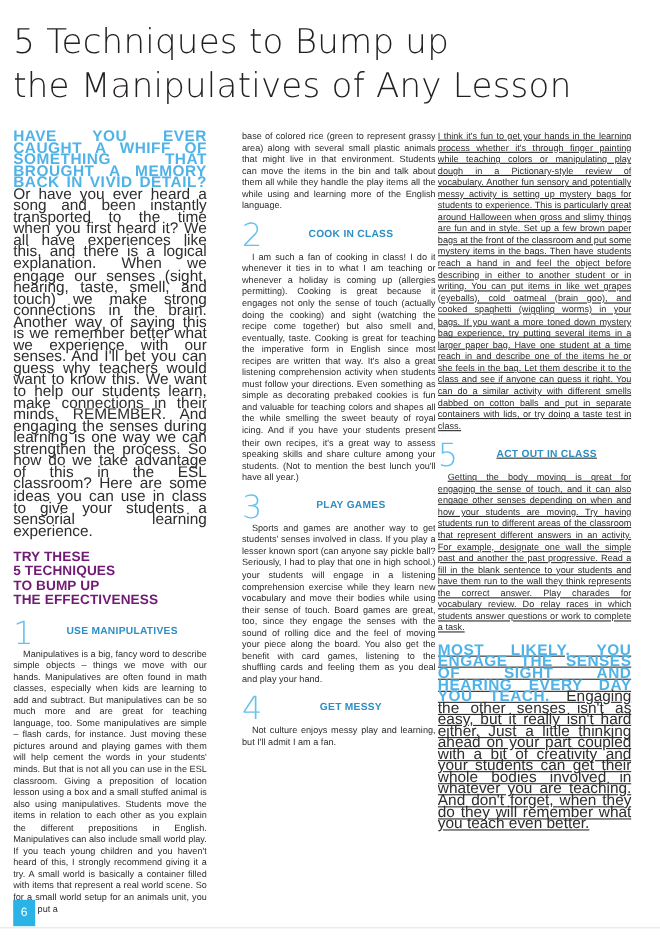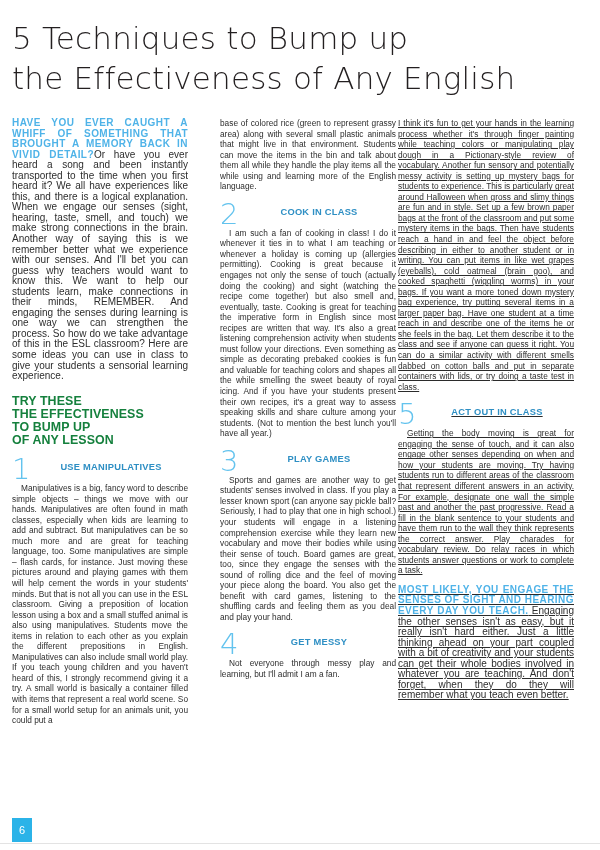--- a/index.html
+++ b/index.html
@@ -63,41 +63,41 @@
     font-size: 8.3px;
     line-height: 10.55px;
     text-align: justify;
     text-justify: inter-word;
     color: #2d2d2d;
     hyphens: auto;
     -webkit-hyphens: auto;
   }
   .lead-para {
     margin: 0;
-    font-size: 10px;
+    font-size: 14px;
     line-height: 10.55px;
     text-align: justify;
     color: #2d2d2d;
   }
   .lead-para .kicker-inline {
     font-weight: bold;
     letter-spacing: 0.45px;
     color: #4fb3e8;
     text-transform: uppercase;
   }
 
   
   .pull-green {
     margin: 13px 0 0 0;
     font-family: "Liberation Sans", sans-serif;
     font-weight: bold;
     font-size: 12.4px;
     line-height: 13.1px;
     letter-spacing: 0.1px;
-    color: #15803d;
+    color: #701a75;
     text-transform: uppercase;
   }
   .pull-green span { display: block; white-space: nowrap; }
 
   
   .tip {
     position: relative;
     margin: 14px 0 0 0;
     min-height: 22px;
   }
@@ -155,34 +155,34 @@
     background: #e3e3e3;
   }
 </style>
 </head>
 <body>
 
 <div class="page">
 
   <div class="article-title">
     <span class="tline">5 Techniques to Bump up</span>
-    <span class="tline">the Effectiveness of Any English</span>
+    <span class="tline">the Manipulatives of Any Lesson</span>
   </div>
 
   <div class="columns">
 
     <div class="col col-1">
 
       <p class="lead-para"><span class="kicker-inline">Have you ever caught a whiff of something that brought a memory back in vivid detail?</span><span>Or have you ever heard a song and been instantly transported to the time when you first heard it? We all have experiences like this, and there is a logical explanation. When we engage our senses (sight, hearing, taste, smell, and touch) we make strong connections in the brain. Another way of saying this is we remember better what we experience with our senses. And I'll bet you can guess why teachers would want to know this. We want to help our students learn, make connections in their minds, REMEMBER. And engaging the senses during learning is one way we can strengthen the process. So how do we take advantage of this in the ESL classroom? Here are some ideas you can use in class to give your students a sensorial learning experience.</span></p>
 
       <div class="pull-green">
         <span>TRY THESE</span>
+        <span>5 TECHNIQUES</span>
+        <span>TO BUMP UP</span>
         <span>THE EFFECTIVENESS</span>
-        <span>TO BUMP UP</span>
-        <span>OF ANY LESSON</span>
       </div>
 
       <div class="tip">
         <div class="num">1</div>
         <div class="tip-title">Use Manipulatives</div>
       </div>
       <p class="body tip-body">Manipulatives is a big, fancy word to describe simple objects – things we move with our hands. Manipulatives are often found in math classes, especially when kids are learning to add and subtract. But manipulatives can be so much more and are great for teaching language, too. Some manipulatives are simple – flash cards, for instance. Just moving these pictures around and playing games with them will help cement the words in your students' minds. But that is not all you can use in the ESL classroom. Giving a preposition of location lesson using a box and a small stuffed animal is also using manipulatives. Students move the items in relation to each other as you explain the different prepositions in English. Manipulatives can also include small world play. If you teach young children and you haven't heard of this, I strongly recommend giving it a try. A small world is basically a container filled with items that represent a real world scene. So for a small world setup for an animals unit, you could put a</p>
 
     </div>
 
@@ -199,21 +199,21 @@
       <div class="tip">
         <div class="num">3</div>
         <div class="tip-title">Play Games</div>
       </div>
       <p class="body tip-body">Sports and games are another way to get students' senses involved in class. If you play a lesser known sport (can anyone say pickle ball? Seriously, I had to play that one in high school.) your students will engage in a listening comprehension exercise while they learn new vocabulary and move their bodies while using their sense of touch. Board games are great, too, since they engage the senses with the sound of rolling dice and the feel of moving your piece along the board. You also get the benefit with card games, listening to the shuffling cards and feeling them as you deal and play your hand.</p>
 
       <div class="tip">
         <div class="num">4</div>
         <div class="tip-title">Get Messy</div>
       </div>
-      <p class="body tip-body">Not everyone through messy play and learning, but I'll admit I am a fan.</p>
+      <p class="body tip-body">Not culture enjoys messy play and learning, but I'll admit I am a fan.</p>
 
     </div>
 
     <div class="col col-3">
 
       <p class="body">I think it's fun to get your hands in the learning process whether it's through finger painting while teaching colors or manipulating play dough in a Pictionary-style review of vocabulary. Another fun sensory and potentially messy activity is setting up mystery bags for students to experience. This is particularly great around Halloween when gross and slimy things are fun and in style. Set up a few brown paper bags at the front of the classroom and put some mystery items in the bags. Then have students reach a hand in and feel the object before describing in either to another student or in writing. You can put items in like wet grapes (eyeballs), cold oatmeal (brain goo), and cooked spaghetti (wiggling worms) in your bags. If you want a more toned down mystery bag experience, try putting several items in a larger paper bag. Have one student at a time reach in and describe one of the items he or she feels in the bag. Let them describe it to the class and see if anyone can guess it right. You can do a similar activity with different smells dabbed on cotton balls and put in separate containers with lids, or try doing a taste test in class.</p>
 
       <div class="tip">
         <div class="num">5</div>
         <div class="tip-title">Act Out in Class</div>

